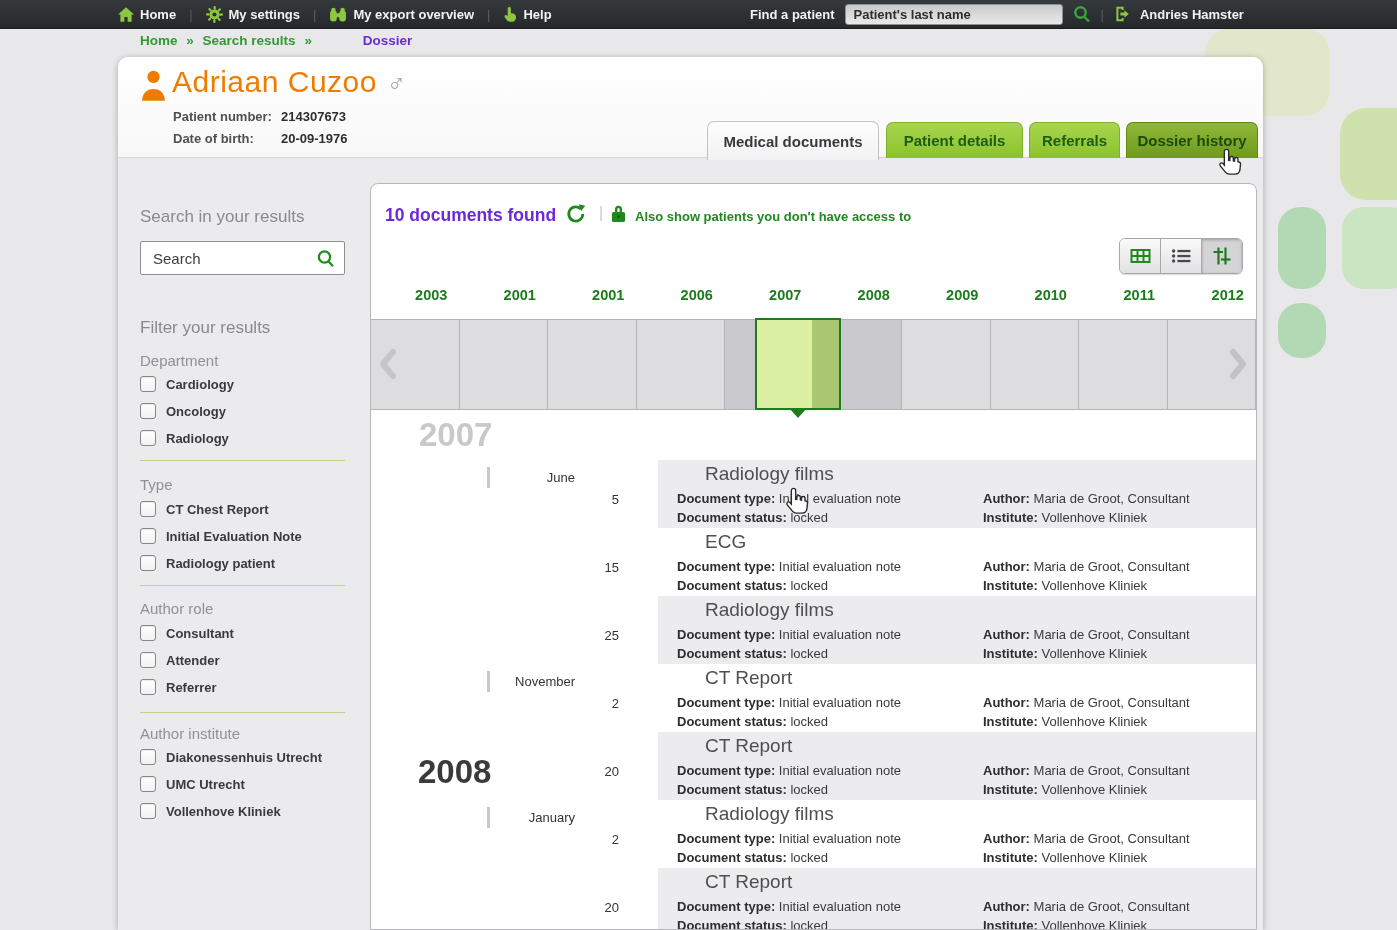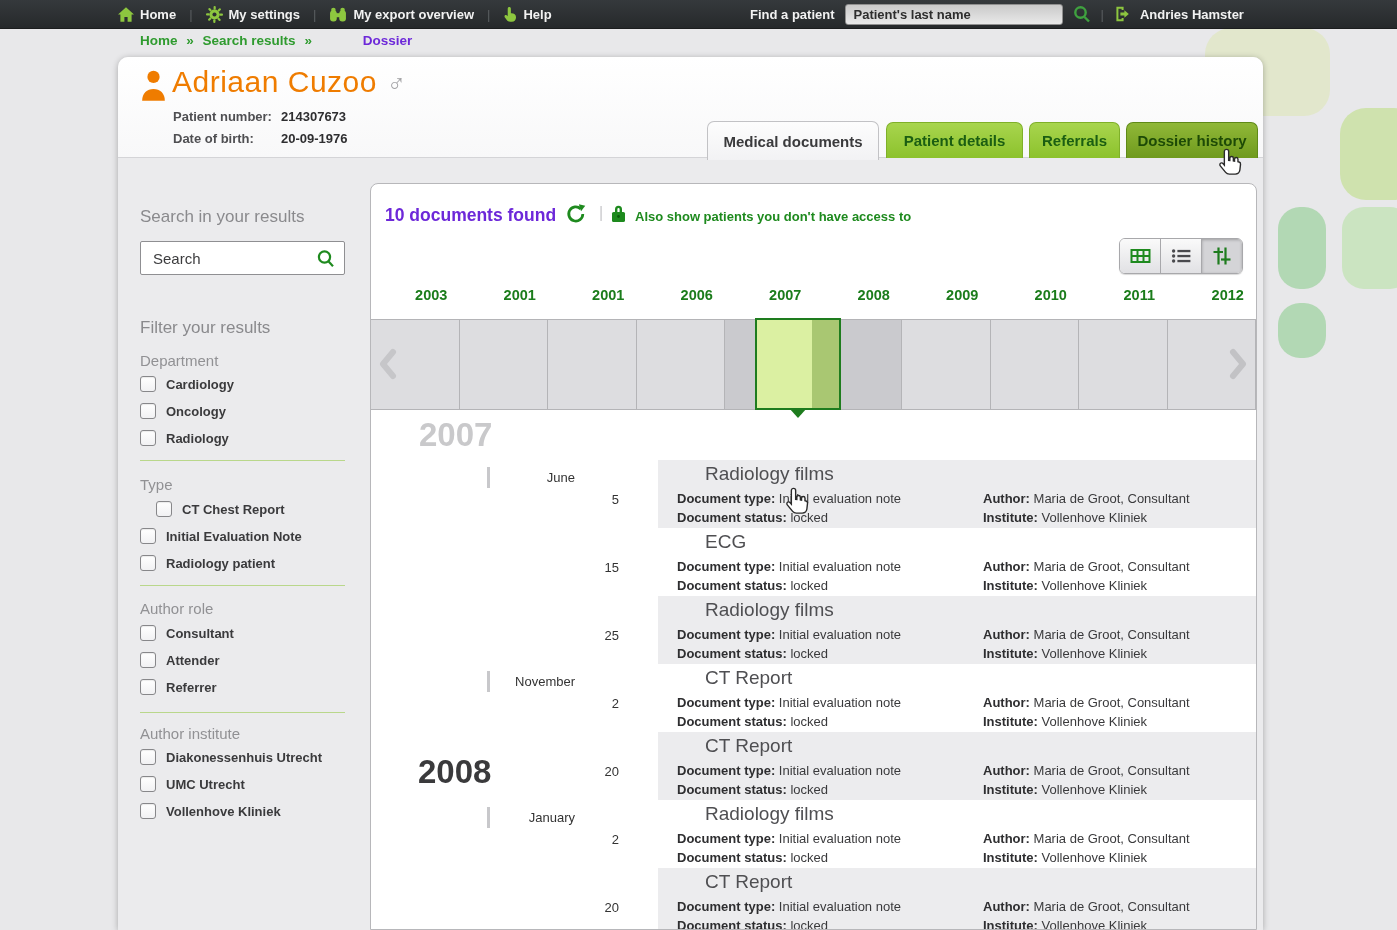--- a/index.html
+++ b/index.html
@@ -237,21 +237,21 @@
     </div>
     <div class="check-row" style="top: 403px;">
       <span class="checkbox"></span>
       <span class="check-label">Oncology</span>
     </div>
     <div class="check-row" style="top: 430px;">
       <span class="checkbox"></span>
       <span class="check-label">Radiology</span>
     </div>
     <div class="group-title" style="top: 476px;">Type</div>
-    <div class="check-row" style="top: 501px; margin-left: 16px;">
+    <div class="check-row" style="top: 501px;">
       <span class="checkbox"></span>
       <span class="check-label">CT Chest Report</span>
     </div>
     <div class="check-row" style="top: 528px;">
       <span class="checkbox"></span>
       <span class="check-label">Initial Evaluation Note</span>
     </div>
     <div class="check-row" style="top: 555px;">
       <span class="checkbox"></span>
       <span class="check-label">Radiology patient</span>

